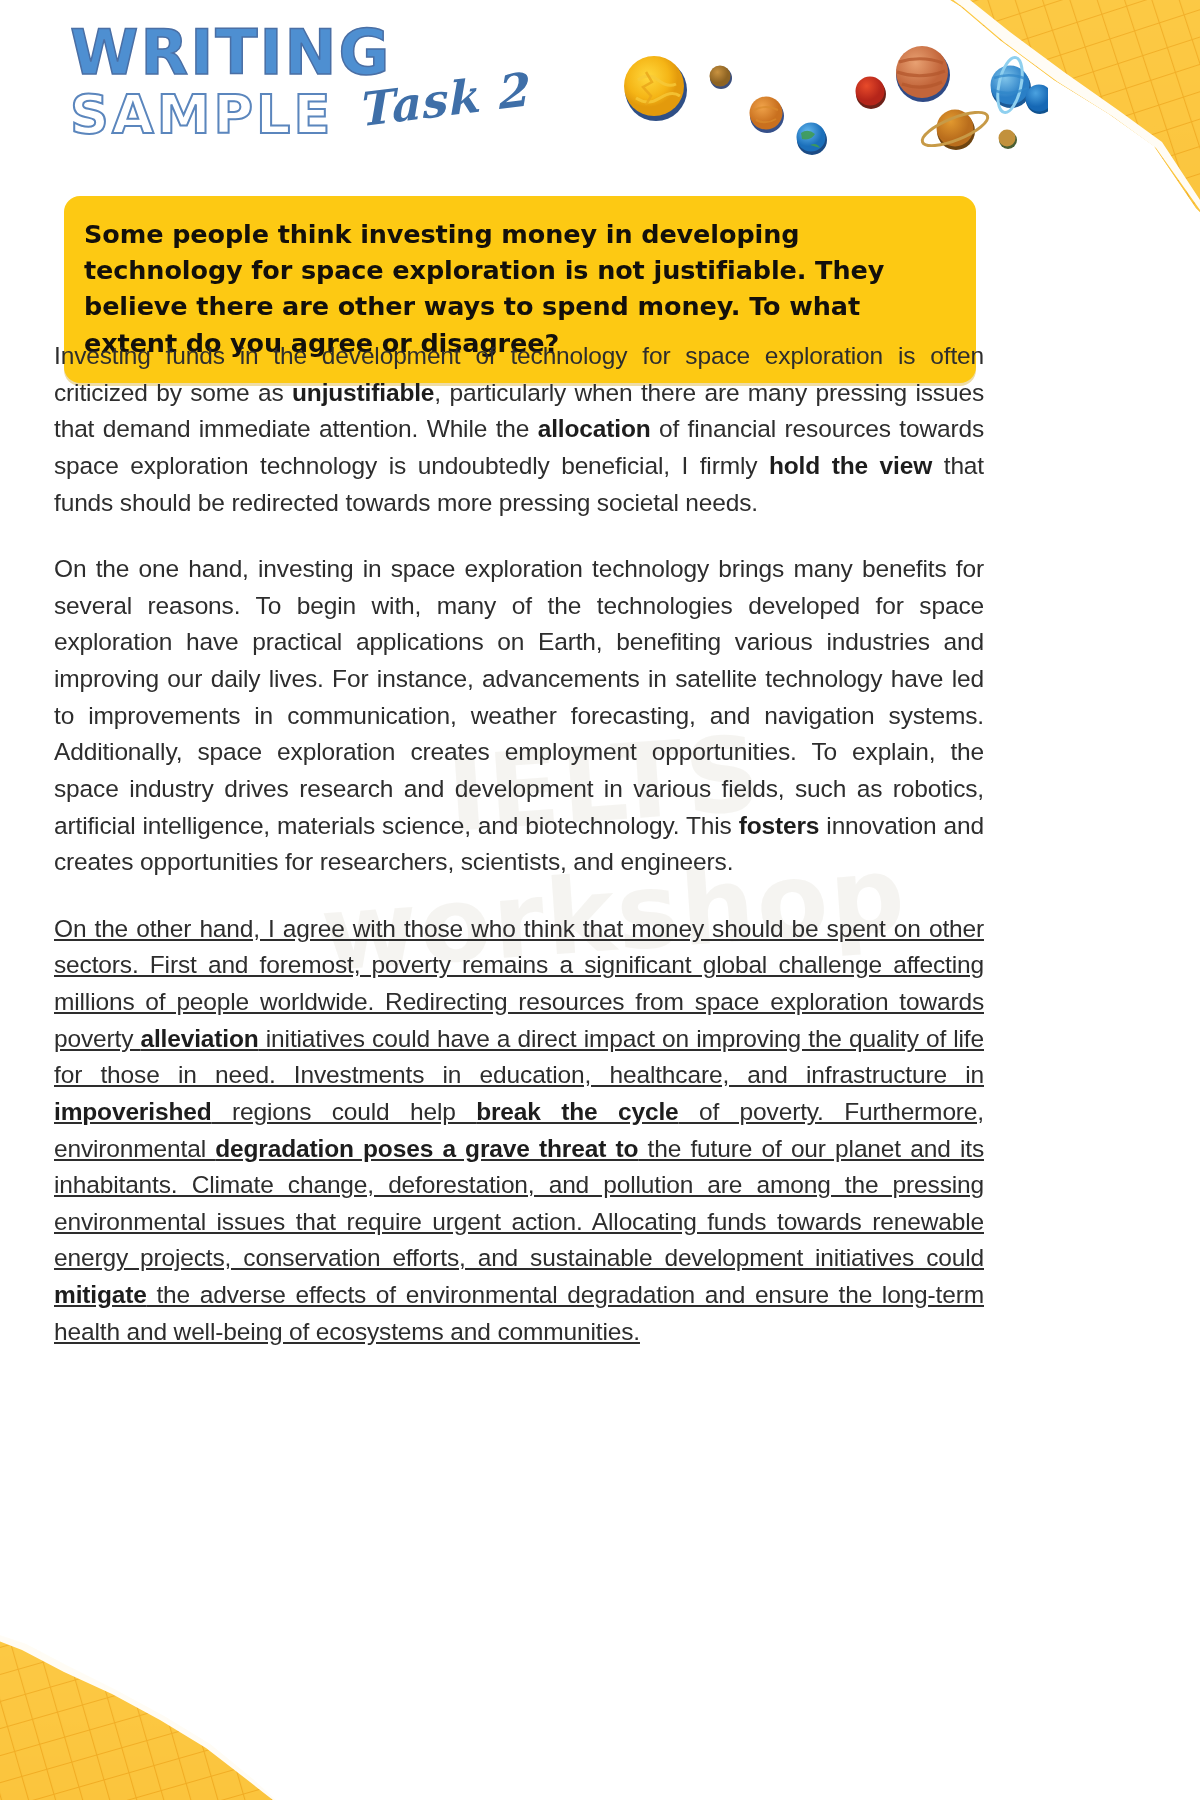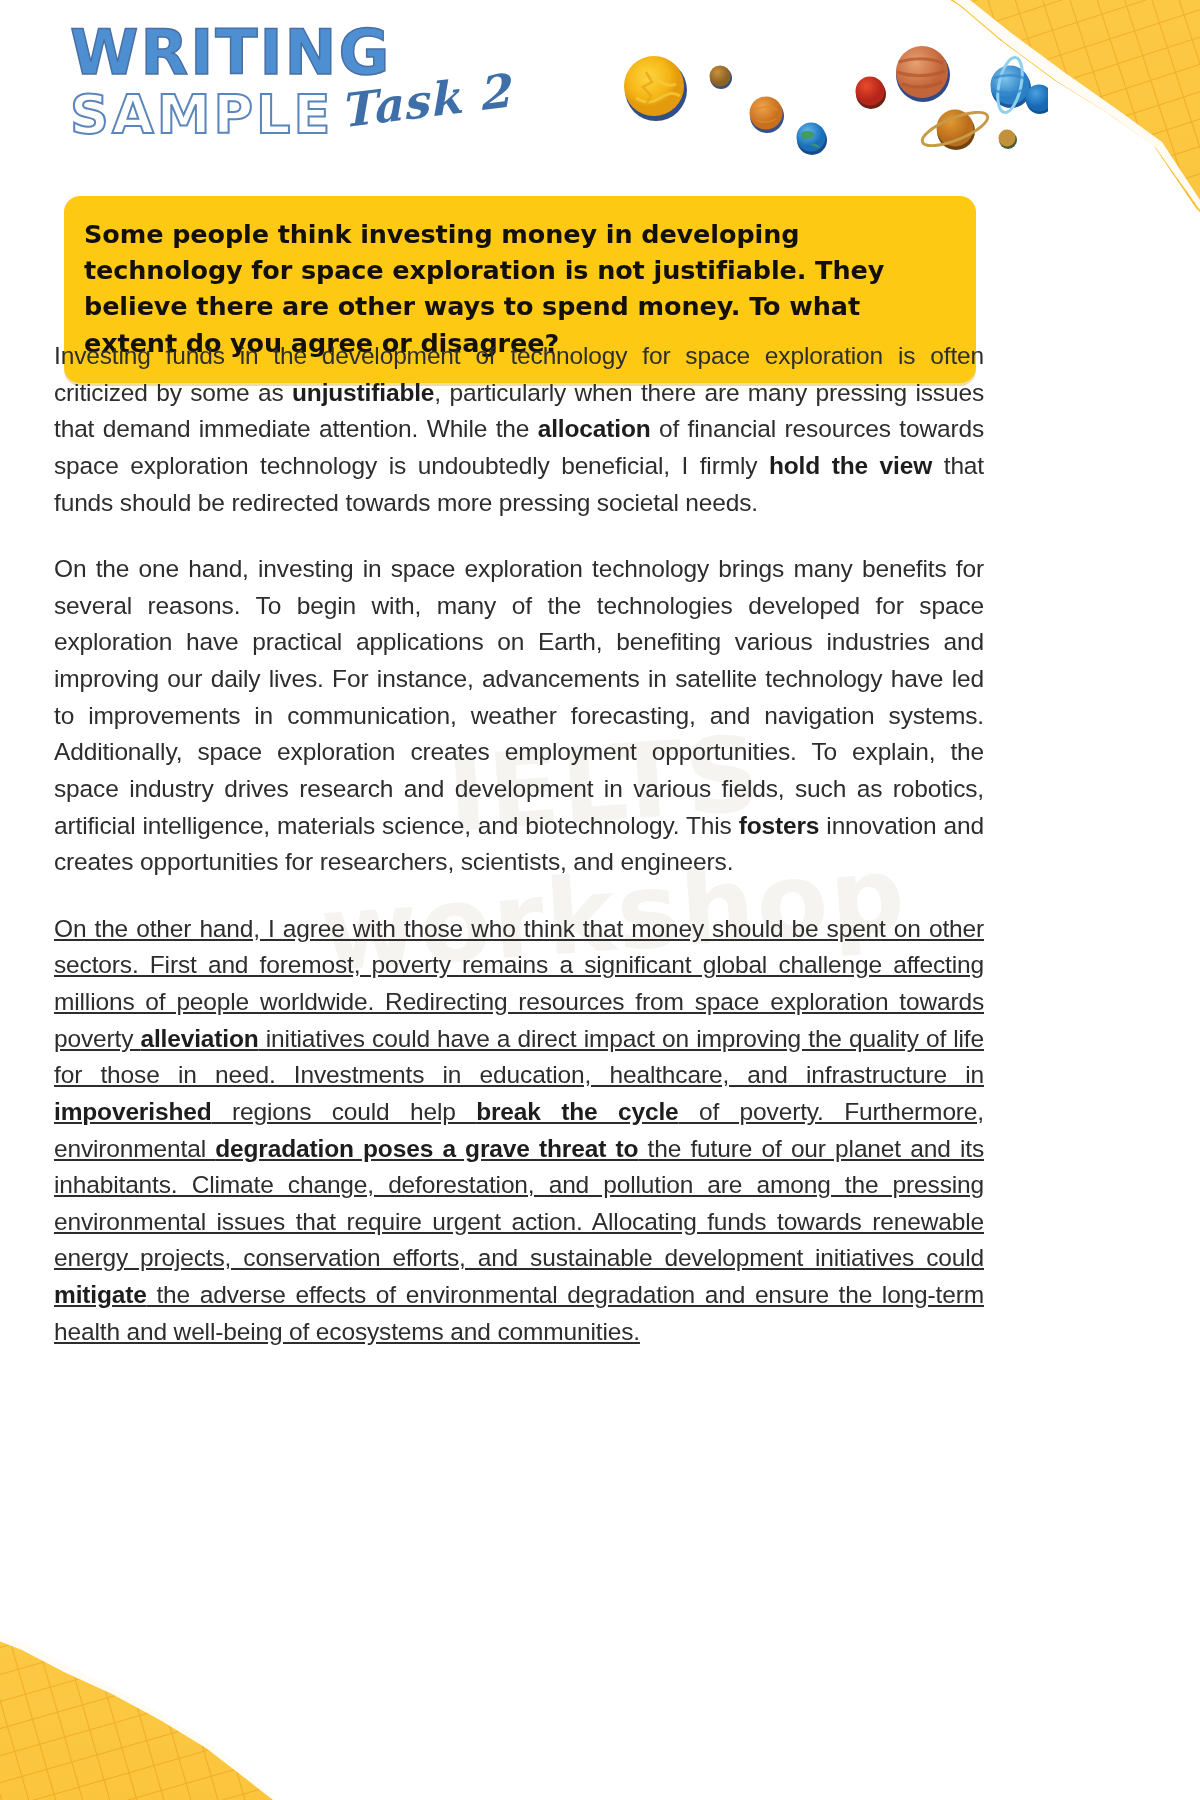--- a/index.html
+++ b/index.html
@@ -52,22 +52,22 @@
     font-weight: 700;
     font-size: 62px;
     letter-spacing: 2px;
     color: #4e8fd1;
     line-height: 0.95;
     -webkit-text-stroke: 1.5px #4a6fa5;
     text-shadow: 0 0 0 #4e8fd1;
   }
   .title-line2 {
     display: flex;
-    align-items: center;
-    gap: 12px;
+    align-items: flex-start;
+    gap: 29px;
     margin-top: 6px;
     line-height: 0.95;
   }
   .title-outline {
     font-family: "DejaVu Sans", sans-serif;
     font-weight: 700;
     font-size: 54px;
     letter-spacing: 3px;
     color: transparent;
     -webkit-text-stroke: 2px #5b86bd;

